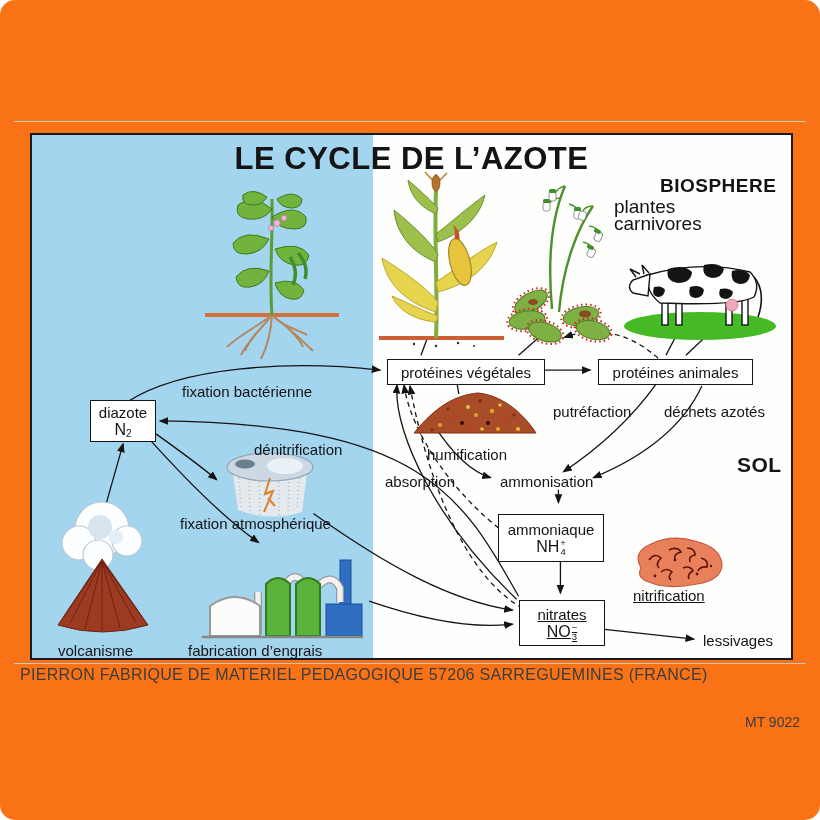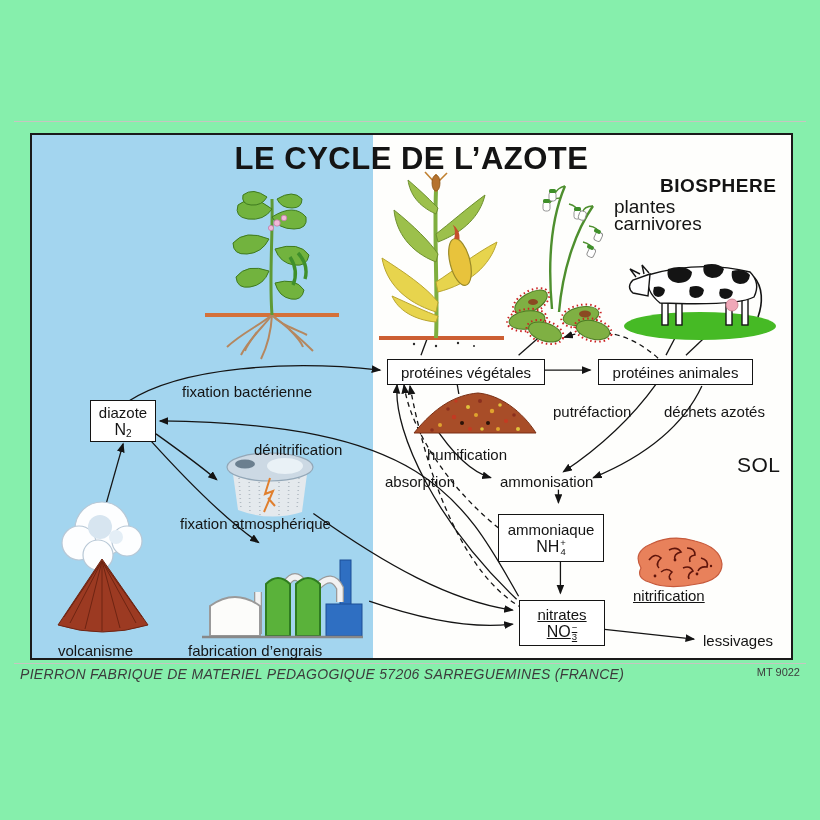--- a/index.html
+++ b/index.html
@@ -1,37 +1,37 @@
 <!DOCTYPE html>
 <html><head>
 <meta charset="utf-8">
 <style>
   html,body{margin:0;padding:0;background:#ffffff;width:820px;height:820px;overflow:hidden;
     font-family:"Liberation Sans", sans-serif;color:#141414;}
   .abs{position:absolute;}
-  #page{position:relative;width:820px;height:820px;background:#86efac;}
+  #page{position:relative;width:820px;height:820px;background:#f97316;border-radius:15px;}
   #top-edge{left:14px;top:121px;width:792px;height:1px;background:#c6c6c0;}
   #bottom-edge{left:14px;top:663px;width:792px;height:1px;background:#c6c6c0;}
   #card{left:30px;top:133px;width:759px;height:523px;border:2px solid #1a1a1a;background:#fefefc;}
   #atm-bg{left:0;top:0;width:341px;height:523px;background:#a3d5ef;}
   #arrows{left:0;top:0;width:759px;height:523px;z-index:1;}
   .illus{z-index:2;}
   .lbl{z-index:3;font-size:15px;white-space:nowrap;}
   .big{font-weight:bold;font-size:19px;letter-spacing:0.5px;}
   #title{left:0;top:6px;width:759px;text-align:center;font-size:31px;font-weight:bold;letter-spacing:0.5px;z-index:3;}
   .nodebox{z-index:4;background:#fff;border:1.6px solid #141414;text-align:center;
     display:flex;flex-direction:column;align-items:center;justify-content:center;line-height:17px;font-size:15px;}
   .formula{font-size:16px;display:inline-flex;align-items:center;justify-content:center;}
   .f-sub{font-size:10px;vertical-align:sub;transform:translateY(4px);}
   .stack{display:inline-flex;flex-direction:column;font-size:9.5px;line-height:9px;margin-left:1px;}
-  #sol{font-size:21px;font-weight:normal;letter-spacing:0.5px;}
+  #sol{font-size:21px;font-weight:bold;letter-spacing:0.5px;}
   #carnivores{line-height:17px;z-index:3;font-size:19px;}
   #footer{left:20px;top:666px;width:780px;display:flex;justify-content:space-between;align-items:flex-start;}
-  #imprint{font-size:14px;color:#3c3c3c;letter-spacing:0.3px;font-style:italic;}
-  #mt-code{font-size:11px;color:#3c3c3c;}
+  #imprint{font-size:16px;color:#3c3c3c;letter-spacing:0.3px;}
+  #mt-code{font-size:14px;color:#3c3c3c;margin-top:48px;}
 </style>
 </head>
 <body>
 
 <div id="page">
   <div class="abs" id="top-edge"></div>
 
   <div class="abs" id="card">
     <div class="abs" id="atm-bg"></div>
 

